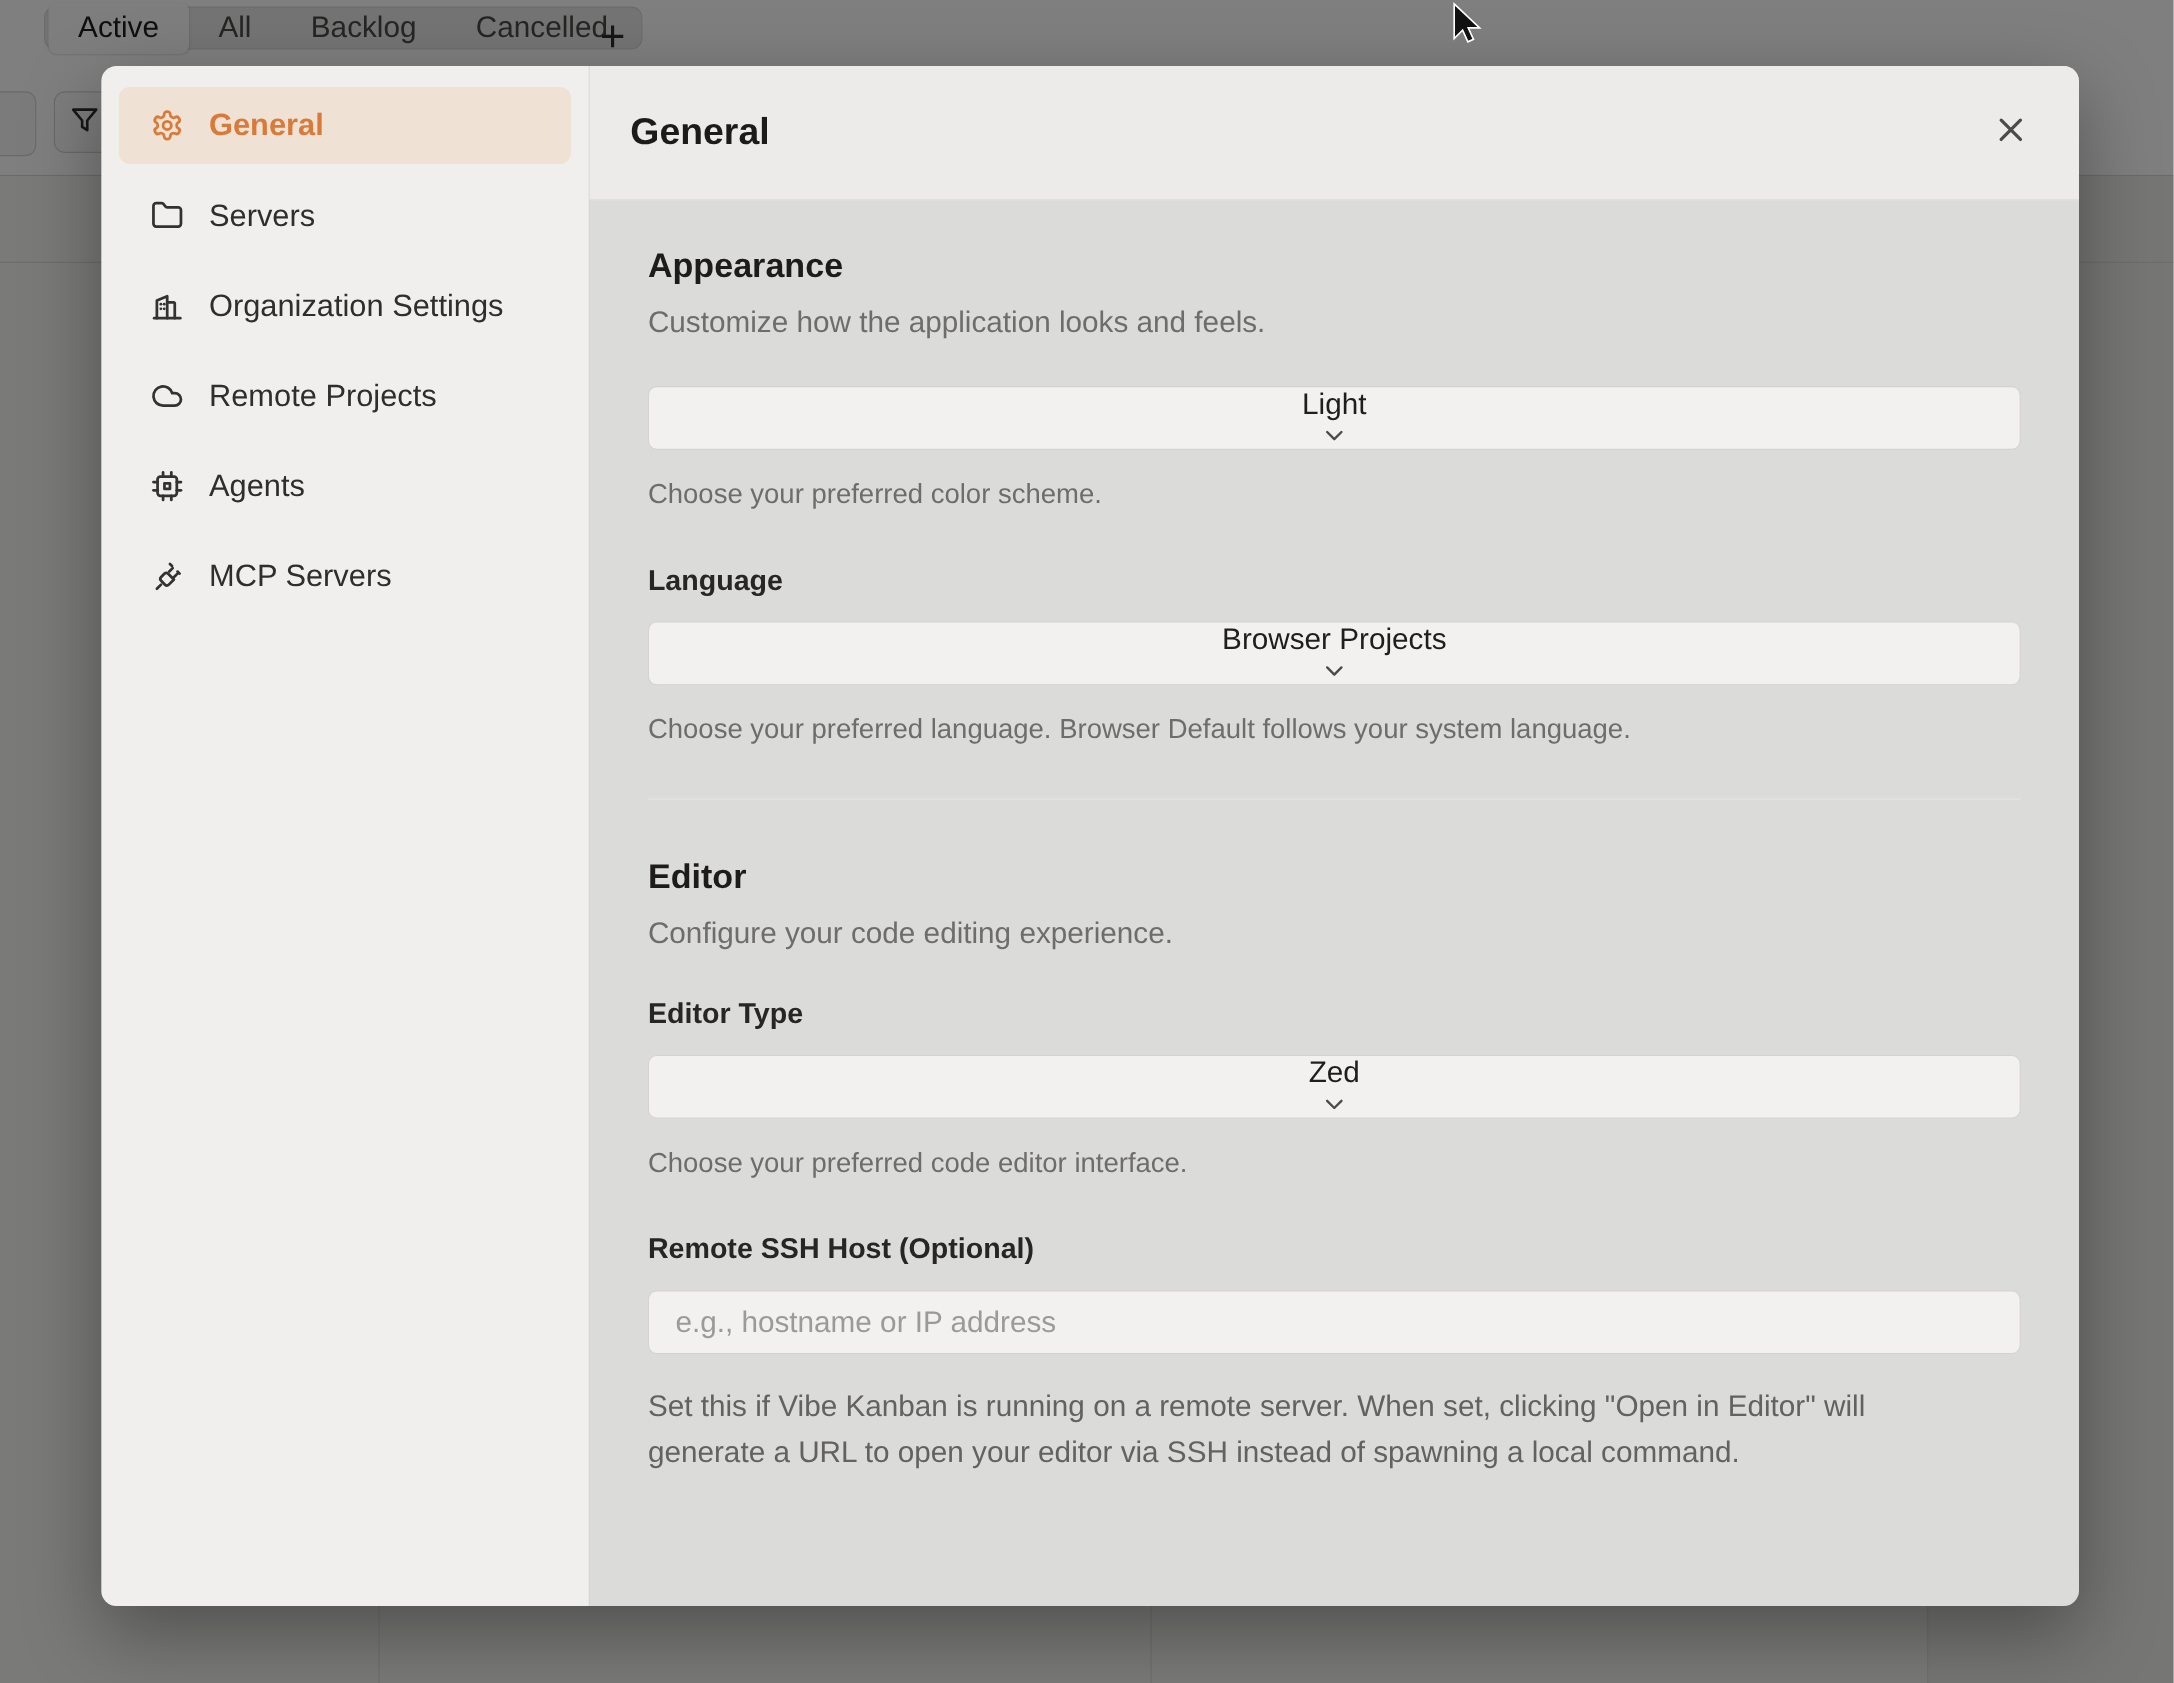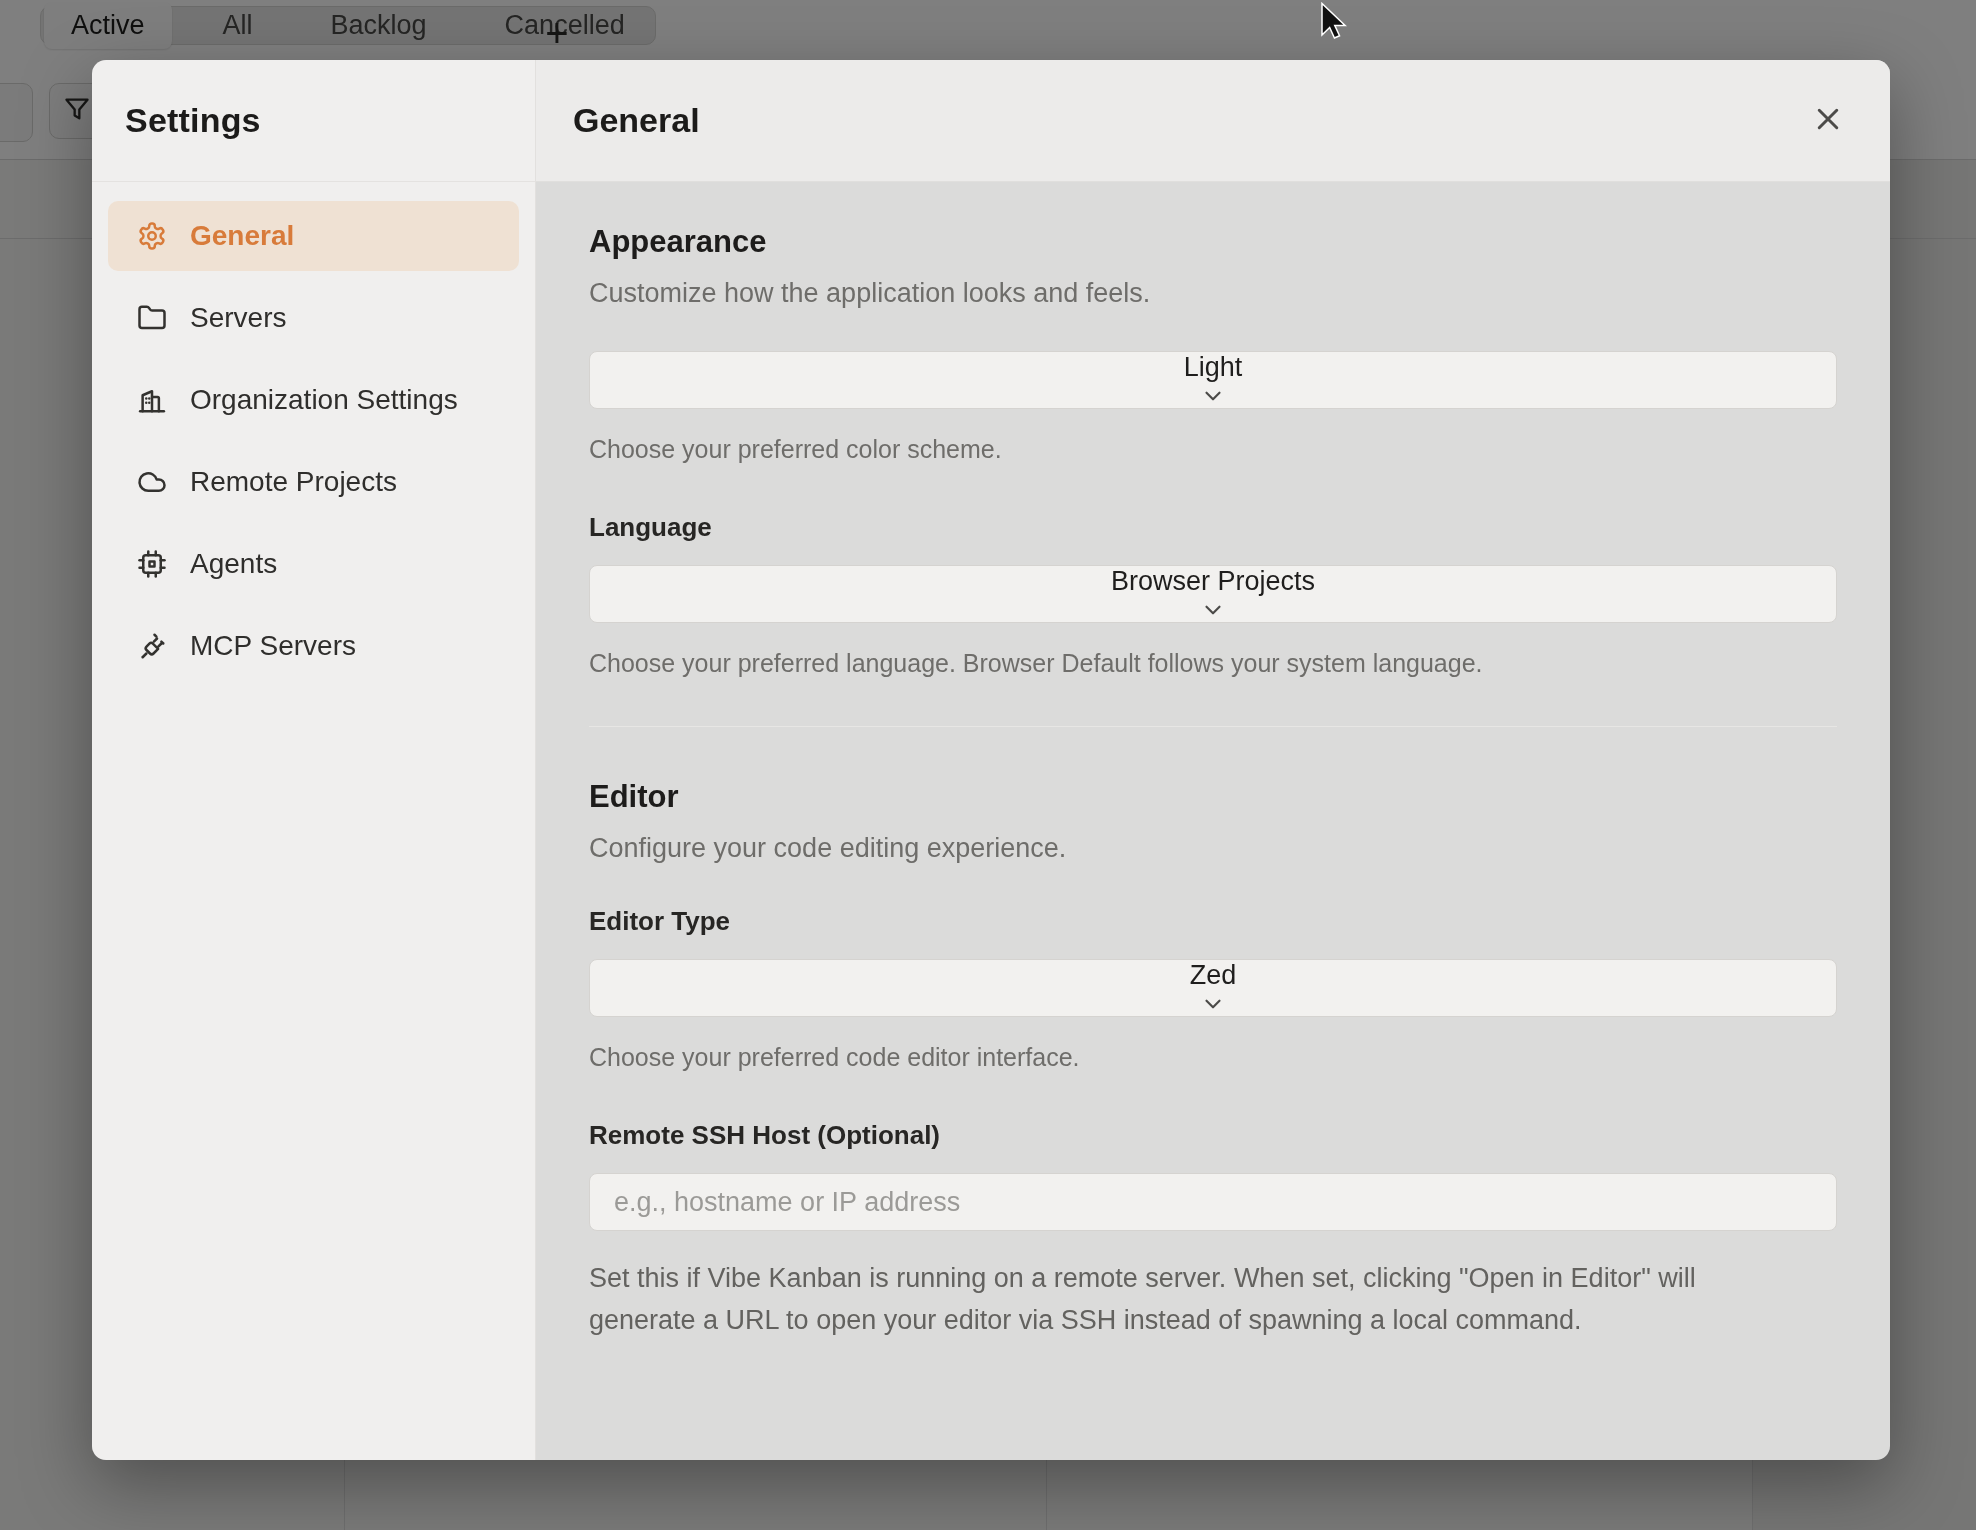--- a/index.html
+++ b/index.html
@@ -8,21 +8,21 @@
 
   
   .underlay { position:absolute; inset:0; background:#ffffff; }
   .board { position:absolute; left:0; top:160px; right:0; bottom:0; background:#f4f4f3; }
   .board .col-line { position:absolute; top:0; bottom:0; width:1px; background:#dddddc; }
   .board .right-zone { position:absolute; top:0; bottom:0; left:1752px; right:0; background:#ececeb; }
   .topbar-divider { position:absolute; left:0; right:0; top:159px; height:1px; background:#d7d7d6; }
   .colheader-divider { position:absolute; left:0; right:0; top:238px; height:1px; background:#d9d9d8; }
 
   .tabstrip { position:absolute; left:40px; top:6px; height:39px; display:flex; align-items:center;
-    background:#e9e9e8; border:1px solid #d6d6d4; border-radius:10px; padding:3px;gap:24px; }
+    background:#e9e9e8; border:1px solid #d6d6d4; border-radius:10px; padding:3px; }
   .tab { height:47px; display:flex; align-items:center; padding:0 27px; font-size:27px;
     color:#4a4a48; border-radius:8px; white-space:nowrap; }
   .tab.active { background:#fdfdfd; color:#1e1e1d; box-shadow:0 1px 2px rgba(0,0,0,.12); }
   .add-tab { position:absolute; left:534px; top:10px; width:46px; height:46px; display:flex;
     align-items:center; justify-content:center; font-size:40px; font-weight:300; color:#2c2c2b; }
 
   .edge-btn { position:absolute; left:-22px; top:83px; width:55px; height:59px; background:#f7f7f6;
     border:1px solid #d4d4d2; border-radius:10px; }
   .filter-btn { position:absolute; left:49px; top:83px; width:56px; height:56px; background:#fbfbfa;
     border:1px solid #d4d4d2; border-radius:10px; display:flex; align-items:center; justify-content:center; }
@@ -104,23 +104,20 @@
         </svg>
     </span>
   </div>
 </div>
 
 <div class="overlay"></div>
 
 <div class="modal">
 
   <div class="sidebar">
-    <div class="sidebar-header">
-      <div class="sidebar-title">Settings</div>
-    </div>
     <div class="nav">
 
       <div class="nav-item active">
         <span class="ic">
           <svg viewBox="0 0 24 24">
               <path d="M12.22 2h-.44a2 2 0 0 0-2 2v.18a2 2 0 0 1-1 1.73l-.43.25a2 2 0 0 1-2 0l-.15-.08a2 2 0 0 0-2.73.73l-.22.38a2 2 0 0 0 .73 2.73l.15.1a2 2 0 0 1 1 1.72v.51a2 2 0 0 1-1 1.74l-.15.09a2 2 0 0 0-.73 2.73l.22.38a2 2 0 0 0 2.73.73l.15-.08a2 2 0 0 1 2 0l.43.25a2 2 0 0 1 1 1.73V20a2 2 0 0 0 2 2h.44a2 2 0 0 0 2-2v-.18a2 2 0 0 1 1-1.73l.43-.25a2 2 0 0 1 2 0l.15.08a2 2 0 0 0 2.73-.73l.22-.39a2 2 0 0 0-.73-2.73l-.15-.08a2 2 0 0 1-1-1.74v-.5a2 2 0 0 1 1-1.74l.15-.09a2 2 0 0 0 .73-2.73l-.22-.38a2 2 0 0 0-2.73-.73l-.15.08a2 2 0 0 1-2 0l-.43-.25a2 2 0 0 1-1-1.73V4a2 2 0 0 0-2-2z"></path>
               <circle cx="12" cy="12" r="3"></circle>
             </svg>
         </span>
         <span>General</span>

